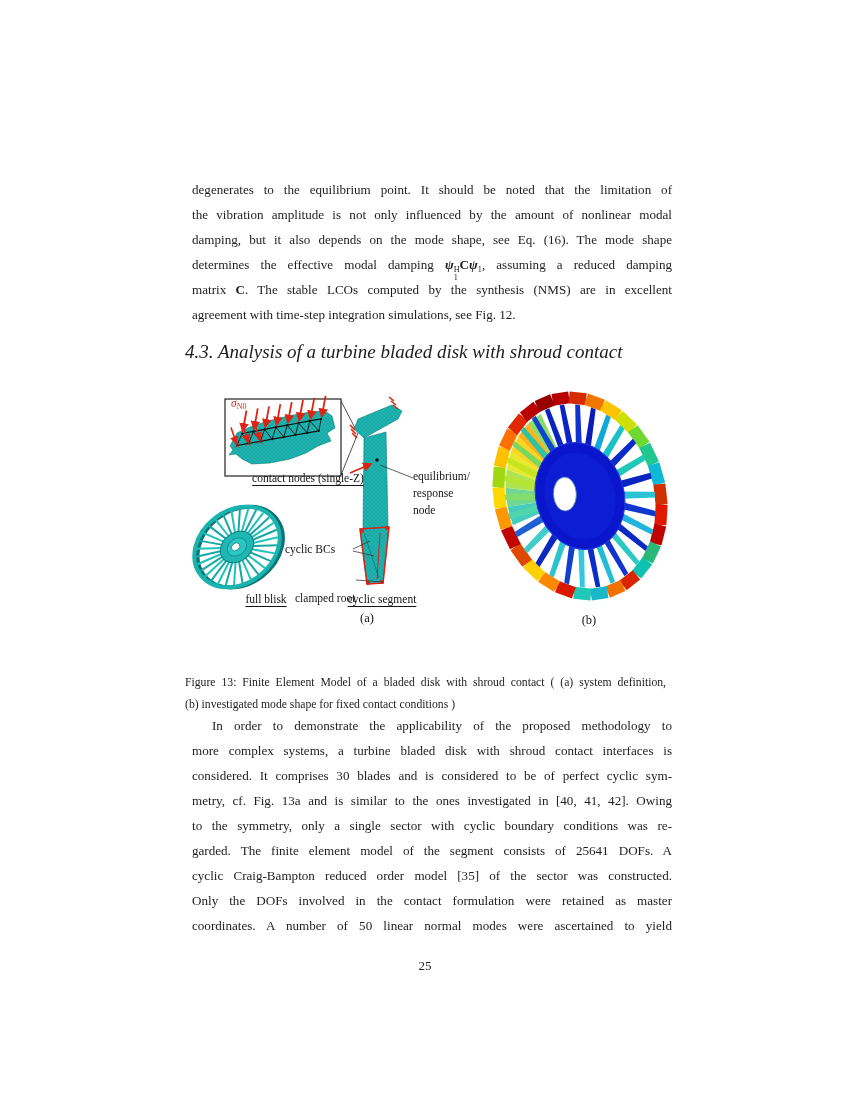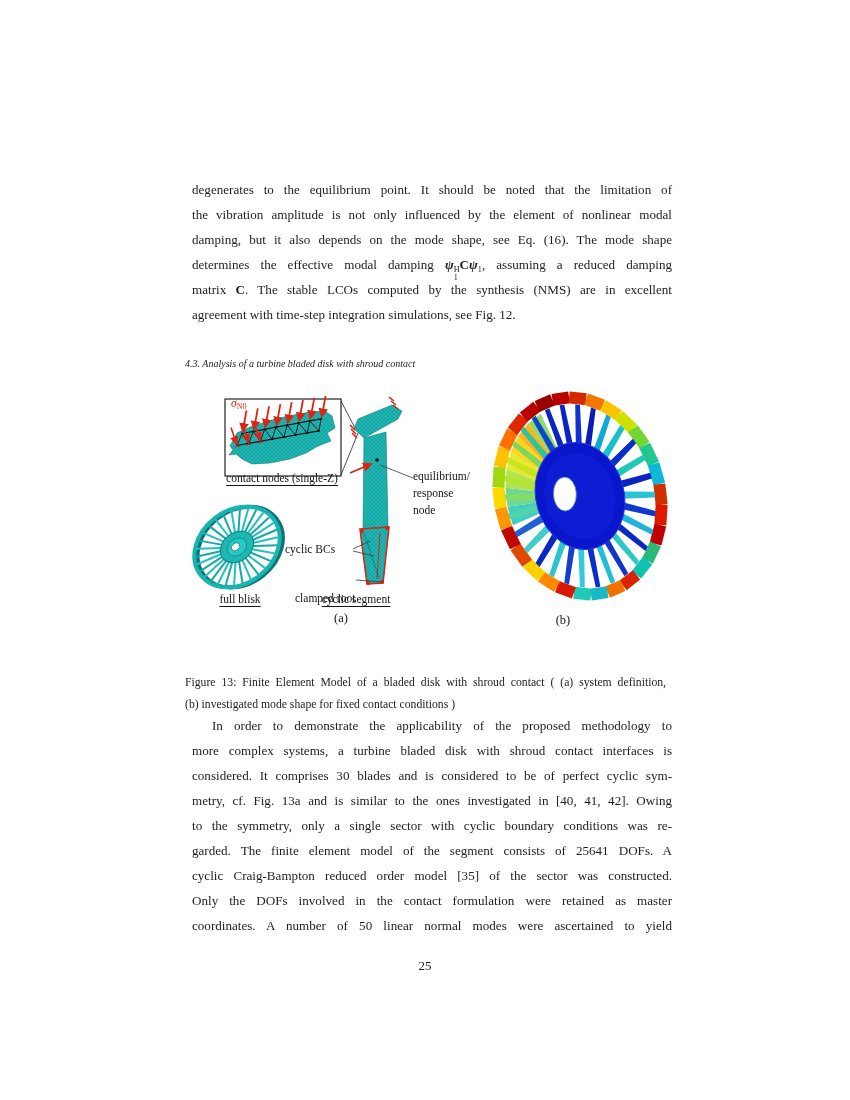--- a/index.html
+++ b/index.html
@@ -2,54 +2,54 @@
 <html style="--teal: #1fb7b3; --teal-dark: #0d807d; --red: #dd2413;"><head>
 <meta charset="utf-8">
 <style>
   html,body{margin:0;padding:0;background:#ffffff;}
   .page{position:relative;width:850px;height:1100px;background:#ffffff;overflow:hidden;
         font-family:"Liberation Serif",serif;color:#1d1d1d;}
   .para{position:absolute;left:192px;width:480px;}
   .ln{height:25px;line-height:25px;font-size:13.1px;text-align:justify;white-space:normal;}
   .ln.j{text-align-last:justify;}
   .ln.indent{text-indent:20px;}
-  .heading{position:absolute;left:185px;top:355px;width:480px;font-style:italic;font-size:10px;line-height:18px;}
+  .heading{position:absolute;left:185px;top:343px;width:480px;font-style:italic;font-size:19px;line-height:18px;}
   .caption{position:absolute;left:185px;top:648px;width:481px;}
   .cln{height:21.5px;line-height:21.5px;font-size:11.7px;text-align:justify;}
   .cln.j{text-align-last:justify;margin-top:24px;}
   .pagenum{position:absolute;left:185px;top:958px;width:480px;text-align:center;font-size:13px;}
   .b{font-weight:bold;}
   .bi{font-weight:bold;font-style:italic;}
   .ss{display:inline-flex;flex-direction:column;vertical-align:-0.4em;font-size:8.2px;line-height:8.2px;font-style:normal;}
   .ss .sup{font-style:normal;}
   .ss .sub{font-style:normal;}
   .subi{font-size:8.2px;vertical-align:-0.4em;}
   .figwrap{position:absolute;left:0;top:0;width:850px;height:660px;}
   .figlabel{position:absolute;font-size:11.5px;line-height:13.5px;white-space:nowrap;color:#151515;}
   .figlabel.ul{text-decoration:underline;text-underline-offset:2.5px;}
-  .figlabel.ctr{transform:translateX(-50%);}
+  .figlabel.ctr{transform:translateX(-50%);margin-left:26px;}
   .figlabel.sub{font-size:12.5px;}
   .sigma{color:var(--red);font-size:11.5px;font-style:italic;}
   .sigma .ssub{font-size:8px;font-style:normal;vertical-align:-0.3em;}
   svg{position:absolute;overflow:visible;}
   .tealfill{fill:var(--teal);stroke:var(--teal-dark);stroke-width:0.6;}
   .meshfill{fill:url(#mesh);stroke:none;}
   .callout{stroke:#3a3a3a;stroke-width:0.9;fill:none;}
   .leader{stroke:#3a3a3a;stroke-width:0.8;fill:none;}
   .redhatch{stroke:var(--red);stroke-width:1.6;fill:none;}
   .redline{stroke:var(--red);fill:none;}
 </style>
 </head>
 <body>
 
 <div class="page">
 
   <div class="para" style="top:177px">
     <div class="ln j">degenerates to the equilibrium point. It should be noted that the limitation of</div>
-    <div class="ln j">the vibration amplitude is not only influenced by the element of nonlinear modal</div>
+    <div class="ln j">the vibration amplitude is not only influenced by the amount of nonlinear modal</div>
     <div class="ln j">damping, but it also depends on the mode shape, see Eq. (16). The mode shape</div>
     <div class="ln j"><span>determines the effective modal damping </span><span class="bi">ψ</span><span class="ss">
           <span class="sup">H</span>
           <span class="sub">1</span>
         </span><span class="b">C</span><span class="bi">ψ</span><span class="subi">1</span><span>, assuming a reduced damping</span></div>
     <div class="ln j"><span>matrix </span><span class="b">C</span><span>. The stable LCOs computed by the synthesis (NMS) are in excellent</span></div>
     <div class="ln">agreement with time-step integration simulations, see Fig. 12.</div>
   </div>
 
   <div class="heading">4.3. Analysis of a turbine bladed disk with shroud contact</div>

